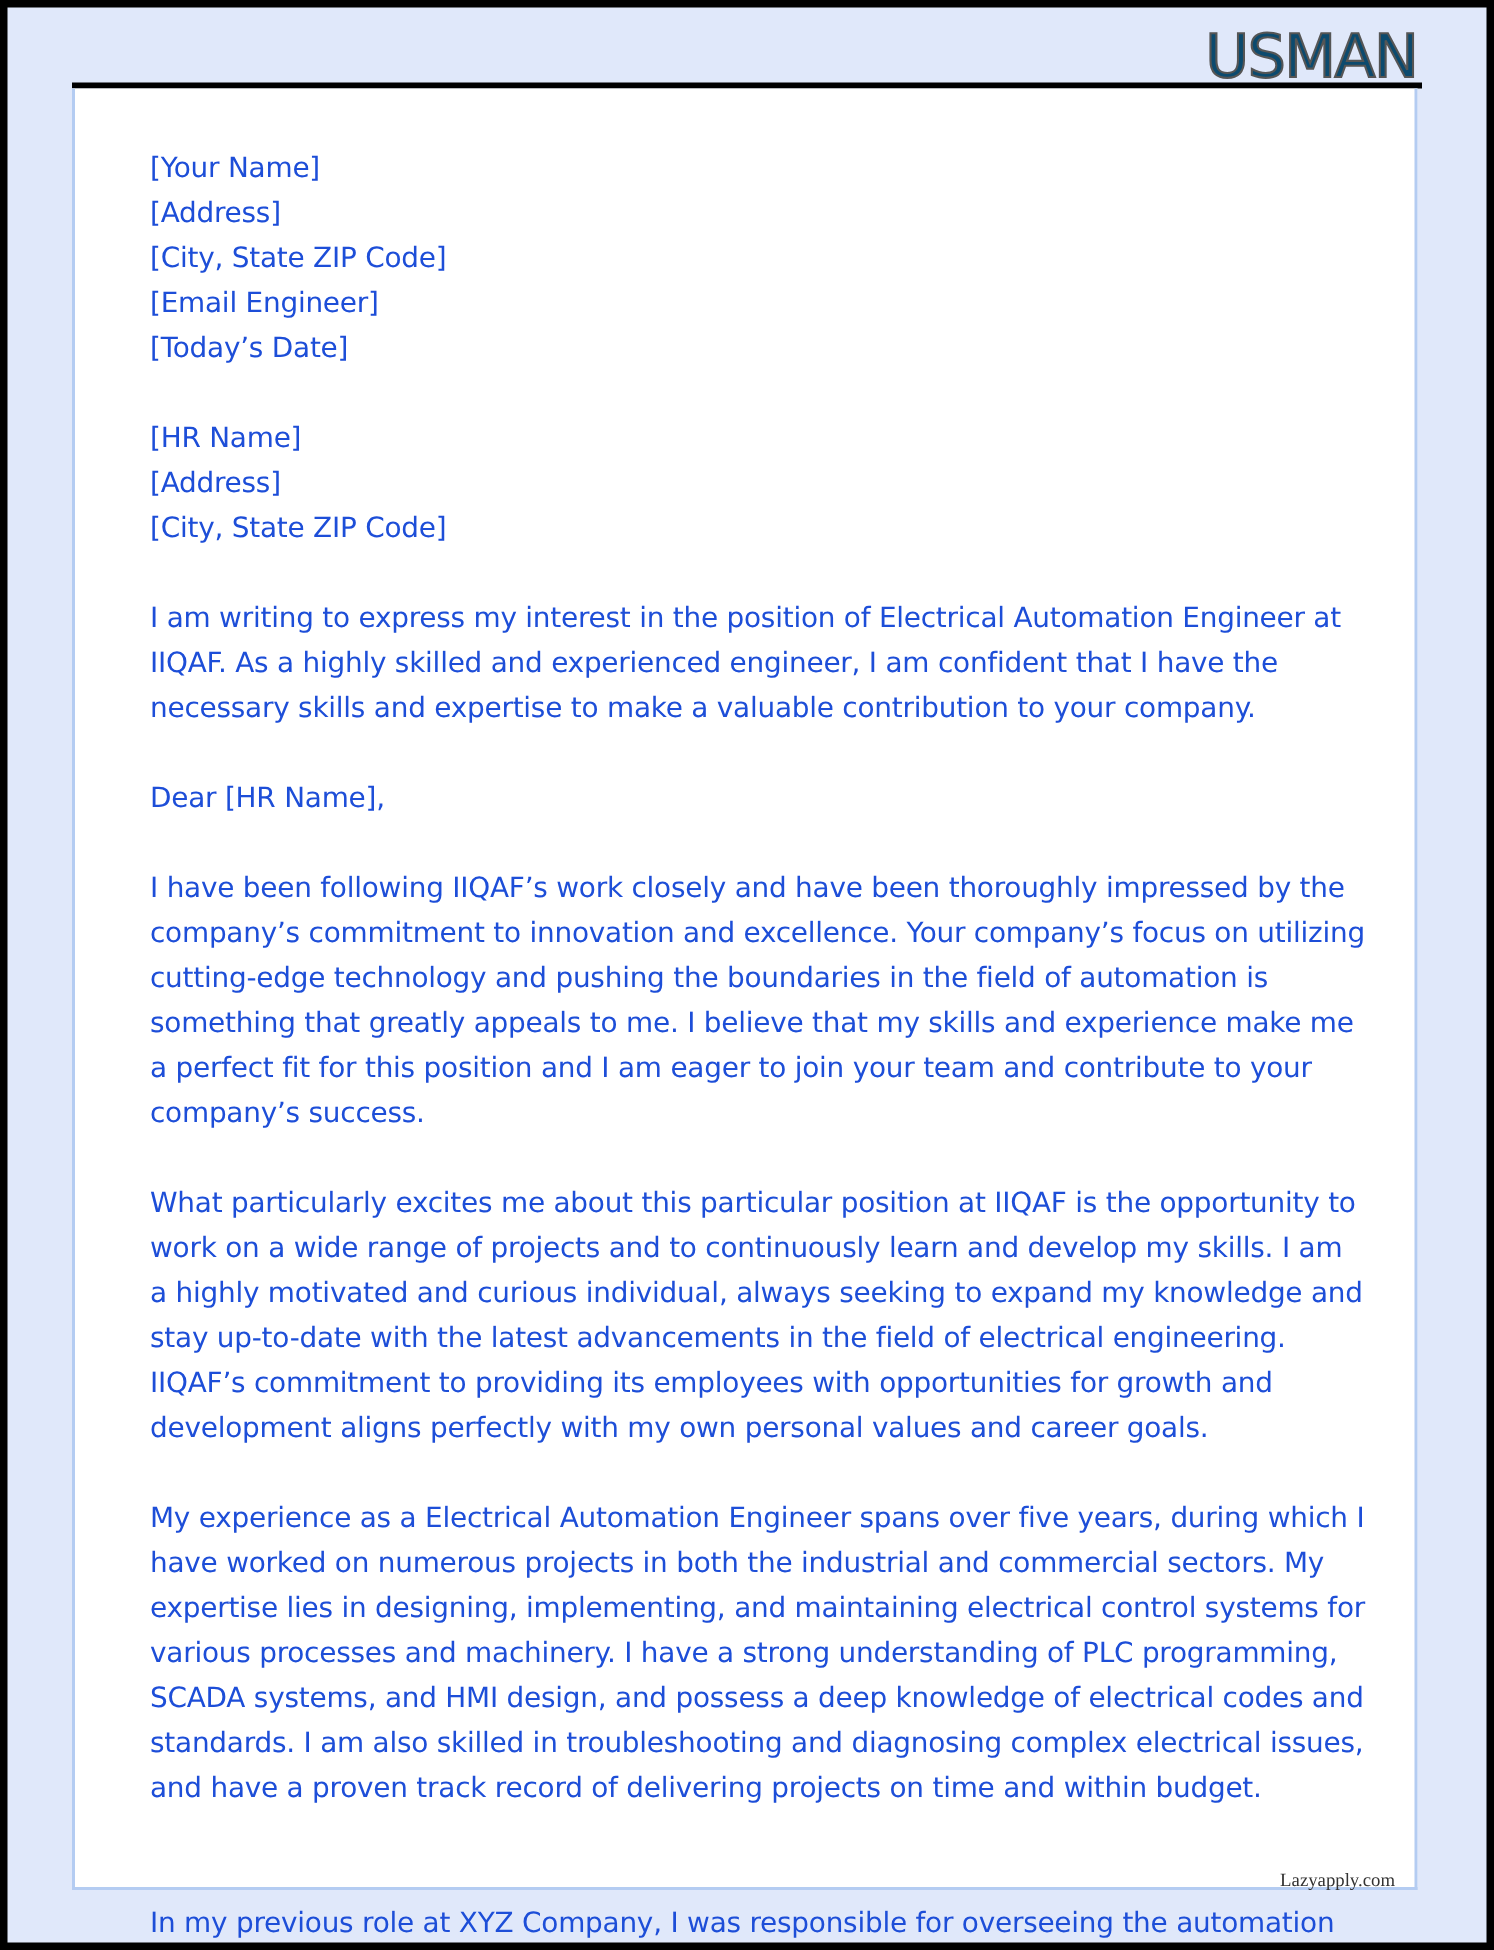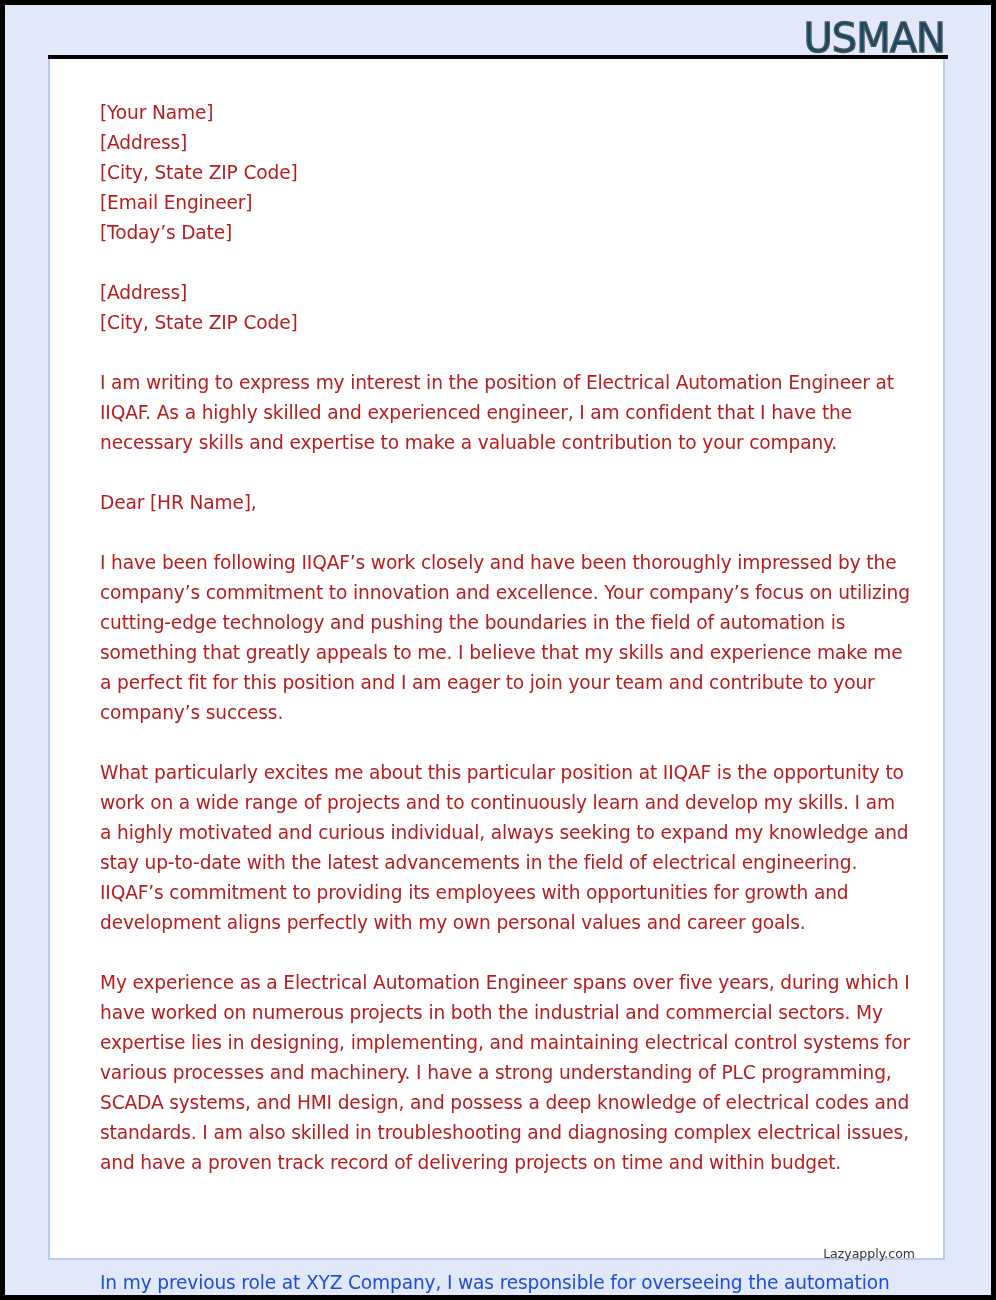--- a/index.html
+++ b/index.html
@@ -29,29 +29,29 @@
     .page {
       position: absolute; left: 43px; top: 54px; width: 897px; height: 1201px;
       background: #fff;
       border-left: 2px solid #B4CCF2;
       border-right: 2px solid #B4CCF2;
       border-bottom: 2px solid #B4CCF2;
       box-sizing: border-box;
     }
     .content {
       position: absolute; left: 95px; top: 93px; width: 810px;
-      font-size: 18.6px; line-height: 30px; color: #b91c1c;
+      font-size: 18.6px; line-height: 30px; color: #1d4ed8;
       letter-spacing: -0.15px;
     }
     .content p { margin: 0 0 30px 0; }
     .block { margin-bottom: 30px; }
     .block div { white-space: nowrap; }
     .watermark {
-      position: absolute; right: 76px; top: 1241px;
-      font-size: 12.5px; color: #333;
+      position: absolute; right: 61px; top: 1241px;
+      font-size: 12.5px; color: #333; font-family: Liberation Serif, serif;
     }
     .overflow-line {
       position: absolute; left: 95px; top: 1263px;
       font-size: 18.6px; line-height: 30px; color: #1d4ed8; white-space: nowrap;
       letter-spacing: -0.15px;
     }
   </style>
 </head>
 <body>
 
@@ -62,20 +62,21 @@
 
   <div class="content">
     <div class="block">
       <div>[Your Name]</div>
       <div>[Address]</div>
       <div>[City, State ZIP Code]</div>
       <div>[Email Engineer]</div>
       <div>[Today’s Date]</div>
     </div>
     <div class="block">
+      <div>[HR Name]</div>
       <div>[Address]</div>
       <div>[City, State ZIP Code]</div>
     </div>
     <p>I am writing to express my interest in the position of Electrical Automation Engineer at IIQAF. As a highly skilled and experienced engineer, I am confident that I have the necessary skills and expertise to make a valuable contribution to your company.</p>
     <p>Dear [HR Name],</p>
     <p>I have been following IIQAF’s work closely and have been thoroughly impressed by the company’s commitment to innovation and excellence. Your company’s focus on utilizing cutting-edge technology and pushing the boundaries in the field of automation is something that greatly appeals to me. I believe that my skills and experience make me a perfect fit for this position and I am eager to join your team and contribute to your company’s success.</p>
     <p>What particularly excites me about this particular position at IIQAF is the opportunity to work on a wide range of projects and to continuously learn and develop my skills. I am a highly motivated and curious individual, always seeking to expand my knowledge and stay up-to-date with the latest advancements in the field of electrical engineering. IIQAF’s commitment to providing its employees with opportunities for growth and development aligns perfectly with my own personal values and career goals.</p>
     <p>My experience as a Electrical Automation Engineer spans over five years, during which I have worked on numerous projects in both the industrial and commercial sectors. My expertise lies in designing, implementing, and maintaining electrical control systems for various processes and machinery. I have a strong understanding of PLC programming, SCADA systems, and HMI design, and possess a deep knowledge of electrical codes and standards. I am also skilled in troubleshooting and diagnosing complex electrical issues, and have a proven track record of delivering projects on time and within budget.</p>
   </div>
 

